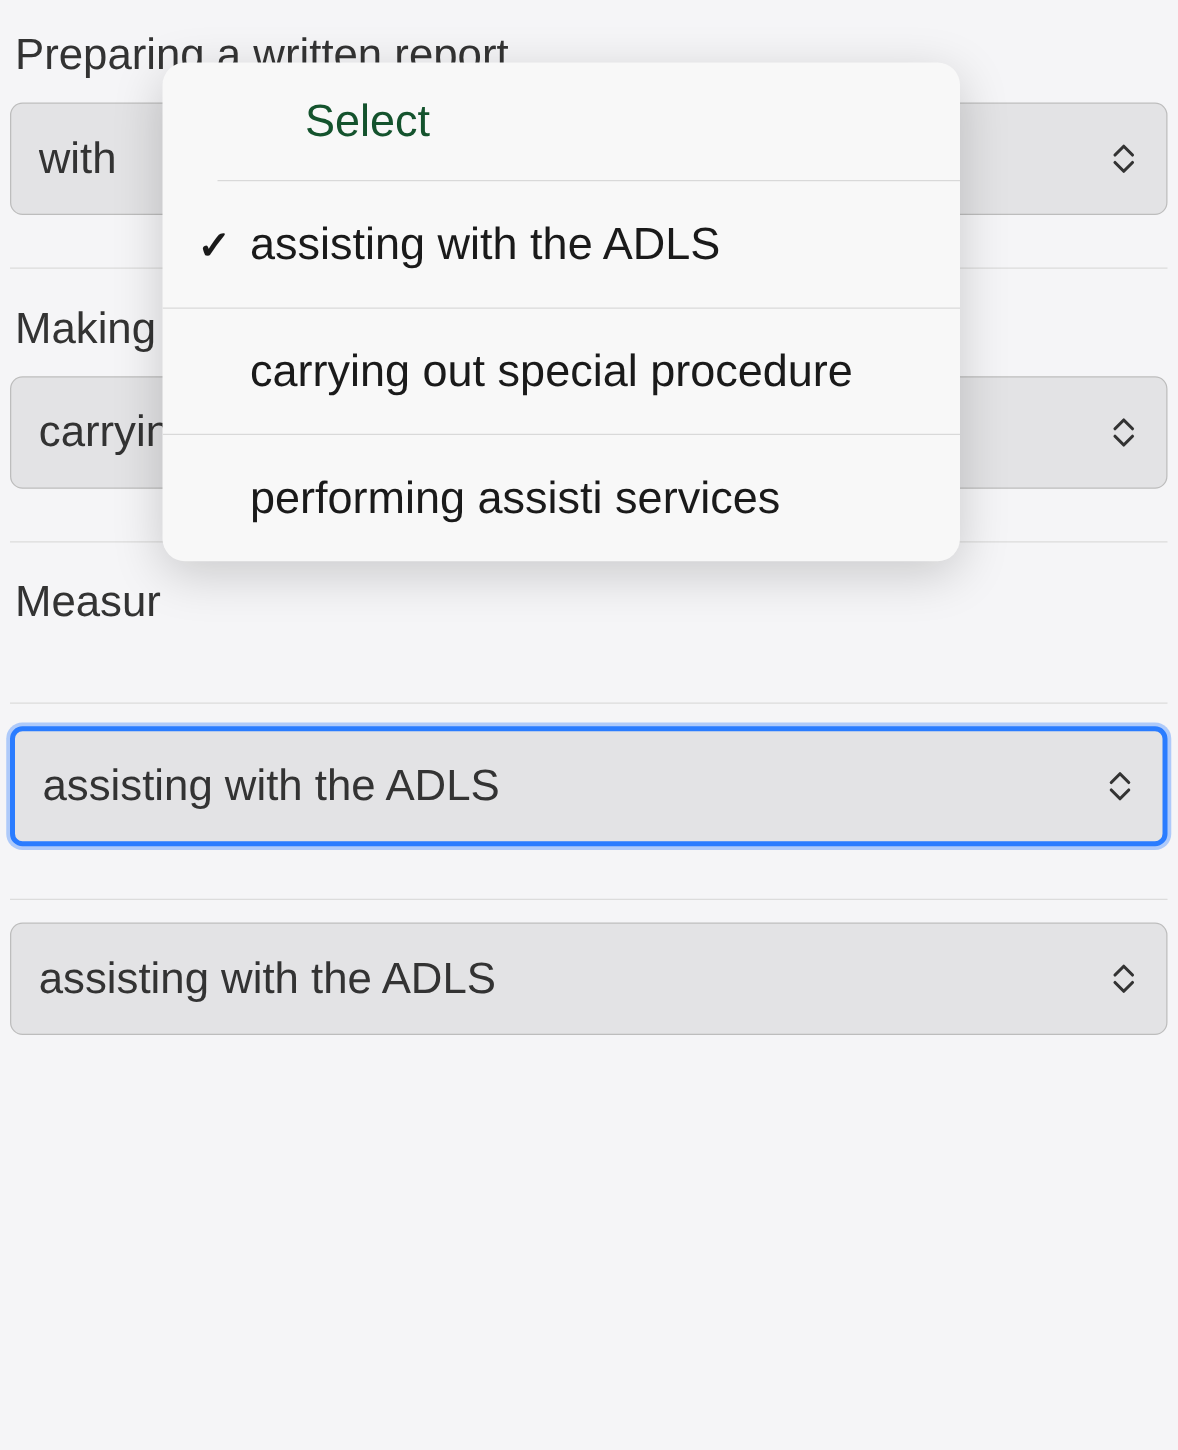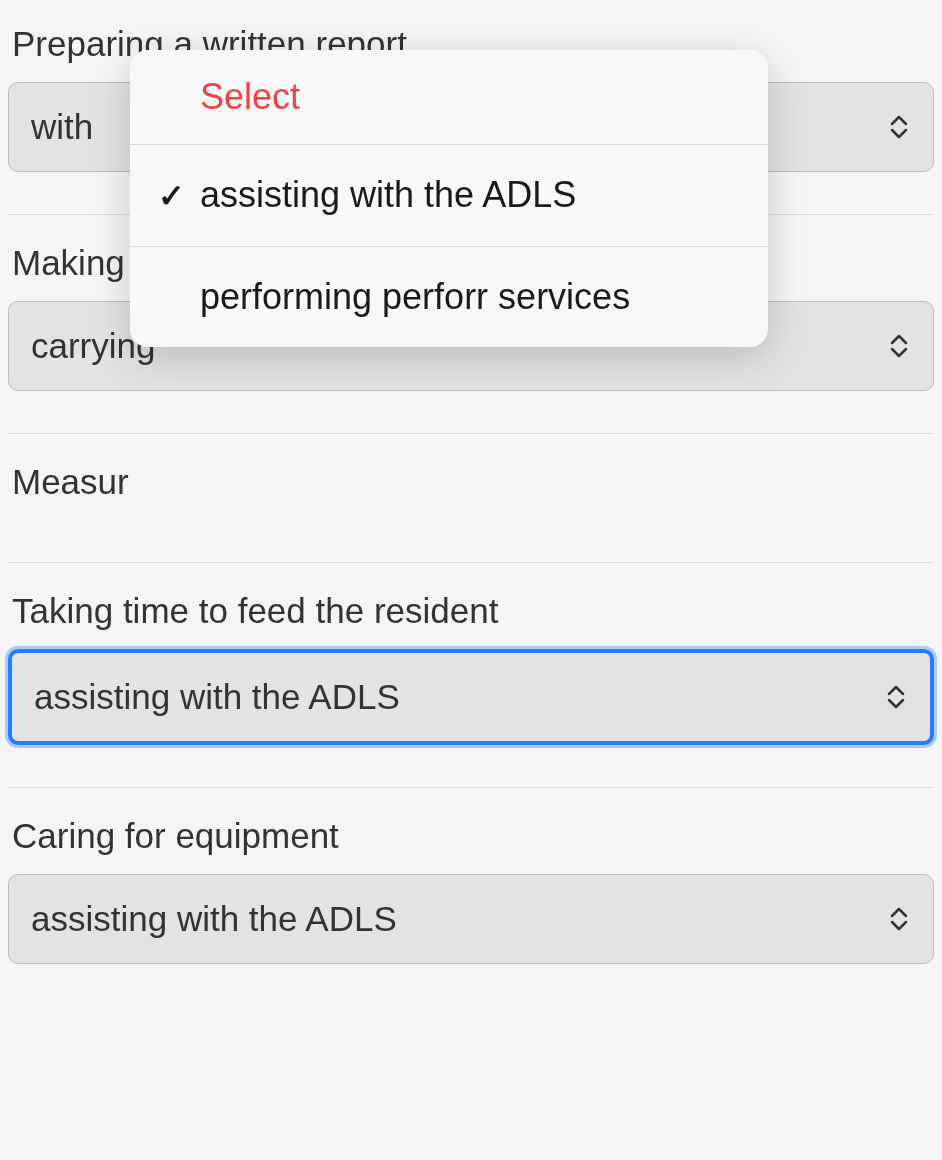--- a/index.html
+++ b/index.html
@@ -82,23 +82,24 @@
       cursor: pointer;
       position: relative;
       line-height: 1.35;
     }
     .popover-item:last-child {
       border-bottom: none;
     }
     .popover-header {
       padding: 26px 20px 26px 70px;
       font-size: 36px;
-      color: #ef4444;
+      color: #14532d;
       border-bottom: 1px solid #d9d9d9;
       font-weight: 400;
+      margin-left: 44px;
     }
     .checkmark {
       position: absolute;
       left: 28px;
       top: 30px;
       font-size: 32px;
       font-weight: 600;
     }
     .select-value {
       white-space: nowrap;
@@ -143,51 +144,52 @@
 
   <div class="divider"></div>
 
   <div class="field-group">
     <div class="field-label">Measur</div>
   </div>
 
   <div class="divider"></div>
 
   <div class="field-group">
-    <div class="field-label">Taking time to feed the resident</div>
     <div class="select-box focused">
       <span class="select-value">assisting with the ADLS</span>
       <span class="chevrons">
         <svg width="20" height="24" viewBox="0 0 20 24">
             <path d="M3 9 L10 2 L17 9" stroke="#333" stroke-width="2.5" fill="none" stroke-linecap="round" stroke-linejoin="round"></path>
             <path d="M3 15 L10 22 L17 15" stroke="#333" stroke-width="2.5" fill="none" stroke-linecap="round" stroke-linejoin="round"></path>
           </svg>
       </span>
     </div>
   </div>
 
   <div class="divider"></div>
 
   <div class="field-group">
-    <div class="field-label">Caring for equipment</div>
     <div class="select-box">
       <span class="select-value">assisting with the ADLS</span>
       <span class="chevrons">
         <svg width="20" height="24" viewBox="0 0 20 24">
             <path d="M3 9 L10 2 L17 9" stroke="#333" stroke-width="2.5" fill="none" stroke-linecap="round" stroke-linejoin="round"></path>
             <path d="M3 15 L10 22 L17 15" stroke="#333" stroke-width="2.5" fill="none" stroke-linecap="round" stroke-linejoin="round"></path>
           </svg>
       </span>
     </div>
   </div>
 
 </div>
 
 <div class="popover">
   <div class="popover-header">Select</div>
   <div class="popover-item">
     <span class="checkmark">✓</span>
     <span>assisting with the ADLS</span>
   </div>
   <div class="popover-item">
-    <span>performing perforr services</span>
+    <span>carrying out special procedure</span>
+  </div>
+  <div class="popover-item">
+    <span>performing assisti services</span>
   </div>
 </div>
 
 </body></html>

